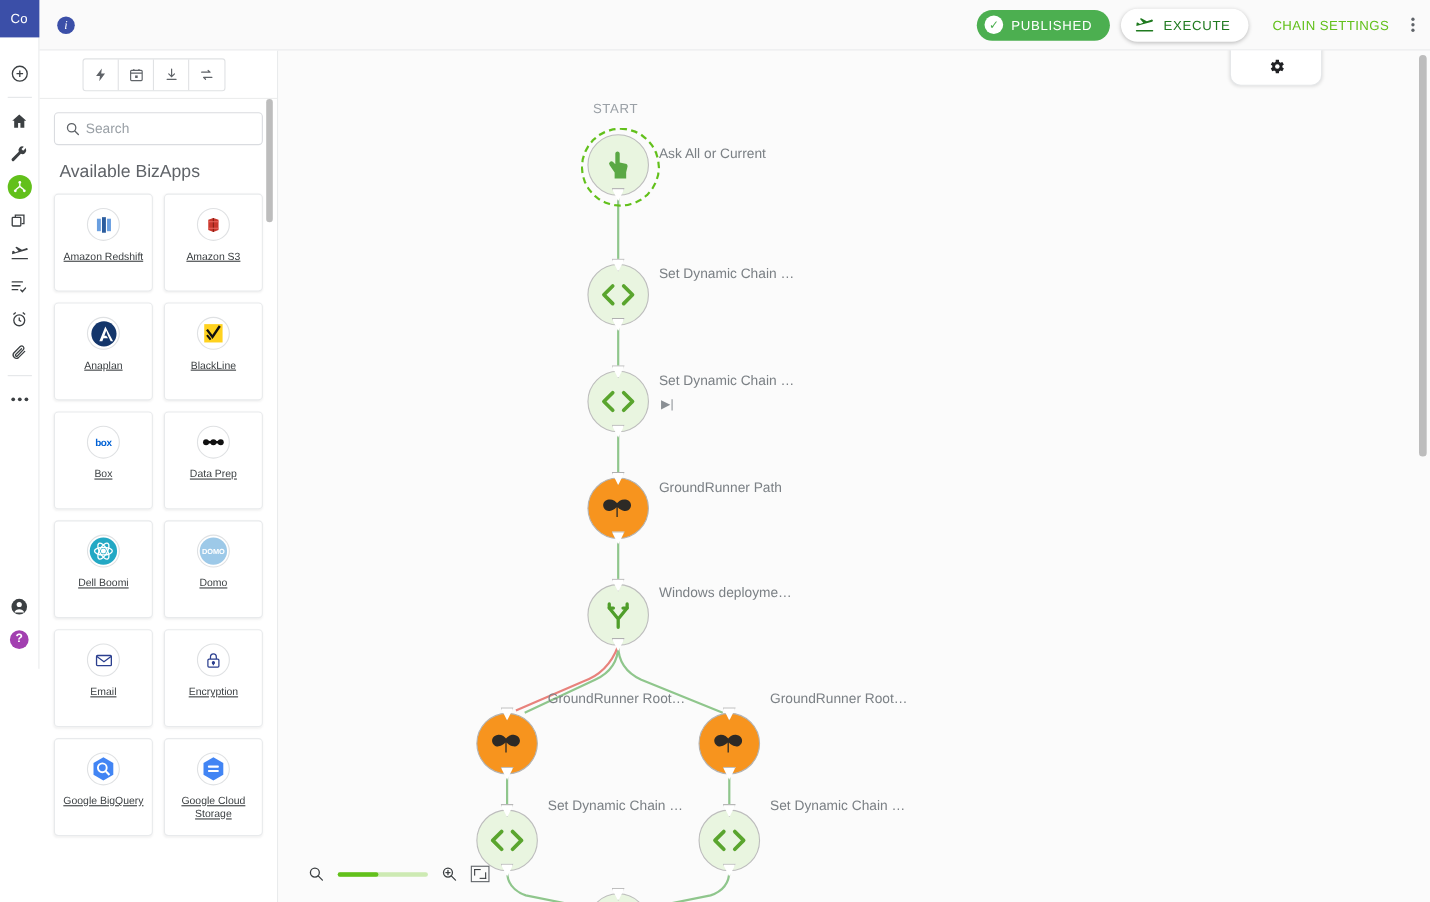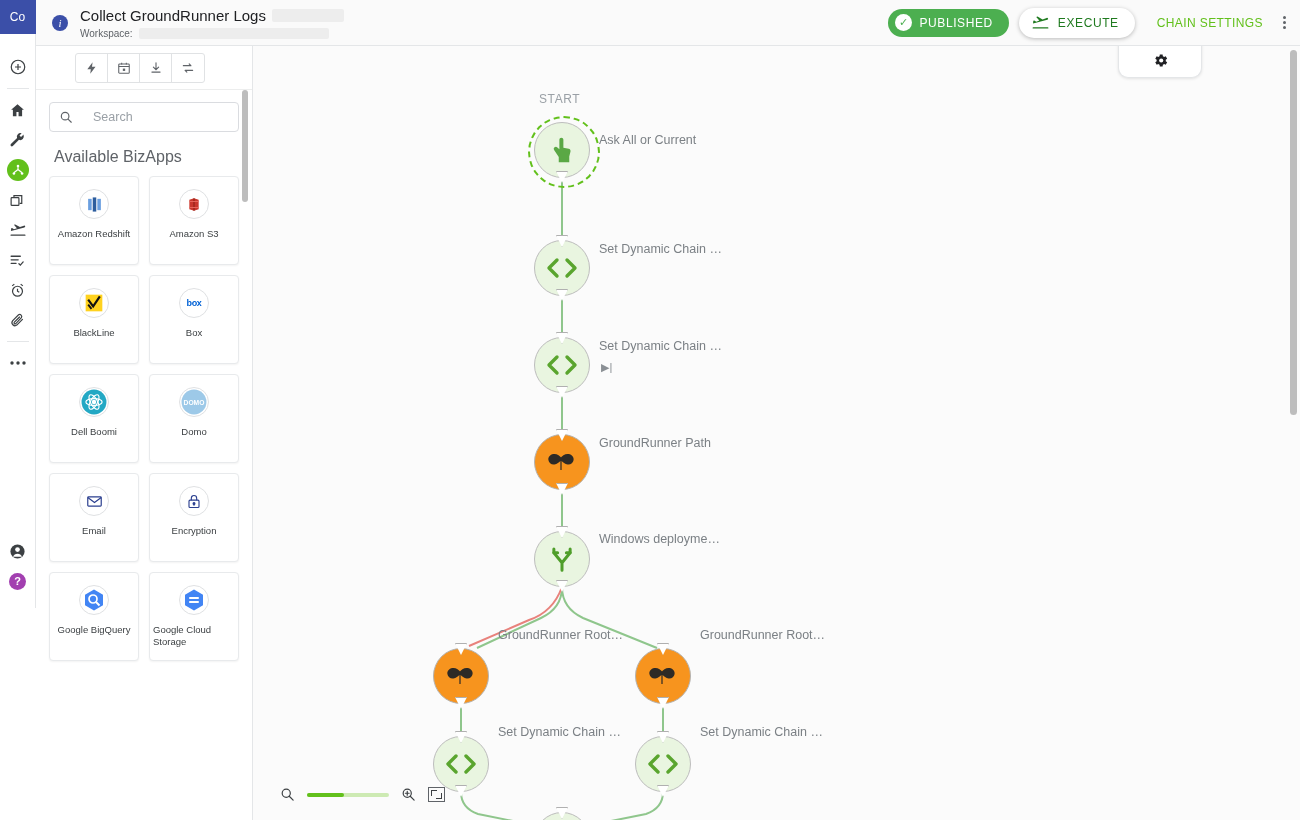--- a/index.html
+++ b/index.html
@@ -85,21 +85,21 @@
   }
   .tool-group { display: flex; border: 1px solid #e0e2e4; border-radius: 3px; background: #fff; }
   .tool-btn {
     width: 32px; height: 28px; display: flex; align-items: center; justify-content: center;
     border-right: 1px solid #e0e2e4; color: #5f6368; cursor: pointer;
   }
   .tool-btn:last-child { border-right: none; }
   .search-wrap { padding: 12px 13px 0 13px; }
   .search-box {
     height: 30px; border: 1px solid #dadce0; border-radius: 4px;
-    display: flex; align-items: center; padding: 0 9px; gap: 20px; background: #fff;
+    display: flex; align-items: center; padding: 0 9px; gap: 5px; background: #fff;
   }
   .search-box input {
     border: none; outline: none; font-size: 12.5px; color: #5f6368;
     font-family: "Liberation Sans", sans-serif; width: 100%; background: transparent;
   }
   .search-box input::placeholder { color: #9aa0a6; }
   .avail-label { font-size: 16px; color: #5f6368; padding: 16px 0 0 18px; }
   .tiles {
     display: grid; grid-template-columns: 1fr 1fr; gap: 10px;
     padding: 10px 13px 0 13px;
@@ -108,22 +108,22 @@
     height: 89px; background: #fff; border: 1px solid #e8eaec; border-radius: 4px;
     box-shadow: 0 1px 2px rgba(0,0,0,.05);
     display: flex; flex-direction: column; align-items: center; justify-content: flex-start;
     padding-top: 12px; cursor: pointer;
   }
   .tile-icon {
     width: 30px; height: 30px; border-radius: 50%; border: 1px solid #dfe1e3; background: #fff;
     display: flex; align-items: center; justify-content: center; overflow: hidden;
   }
   .tile-label {
-    font-size: 9.5px; color: #3c4043; margin-top: 9px;
-    line-height: 12px; padding: 0 3px;
+    font-size: 9.5px; color: #3c4043; text-align: center; margin-top: 9px;
+    line-height: 12px; padding: 0 3px; text-decoration: underline;
   }
   .pal-scrollbar {
     position: absolute; right: 4px; top: 44px; width: 6px; height: 730px;
   }
   .pal-thumb {
     position: absolute; top: 0; left: 0; width: 6px; height: 112px;
     background: #bdbdbd; border-radius: 3px;
   }
 
   
@@ -265,30 +265,20 @@
         <path d="M5.6 19.4a7 7 0 0 1 12.8 0z" fill="#fff"></path>
         </svg>
     </div>
     <div class="rail-btn" style="margin-bottom:12px">
       <span class="help-dot">?</span>
     </div>
   </div>
 
   <div class="topbar">
     <div class="info-icon">i</div>
-    <div class="title-block">
-      <div class="chain-title">
-        <span>Collect GroundRunner Logs</span>
-        <span class="redact" style="width:72px"></span>
-      </div>
-      <div class="ws-line">
-        <span>Workspace:</span>
-        <span class="redact" style="width:190px;height:11px"></span>
-      </div>
-    </div>
 
     <div class="topbar-right">
       <div class="pill-published">
         <span class="pill-check">✓</span>
         <span>PUBLISHED</span>
       </div>
       <div class="pill-execute">
         <span style="display:flex">
           <svg width="19" height="19" viewBox="0 0 24 24" fill="#1f7a1f">
             <path d="M2.6 13.4l18-4.9c.9-.3 1.2-1 .9-1.7-.3-.6-1-.9-1.7-.6l-5.2 1.9-6.4-3.6-1.6.5 3.9 4.6-3.8 1.4-2.6-1.6-1.2.4z"></path>
@@ -366,39 +356,59 @@
         <span class="tile-icon">
           <svg width="16" height="17" viewBox="0 0 24 24">
             <path d="M5 5l7-2.5L19 5v14l-7 2.5L5 19z" fill="#c9372c"></path>
             <path d="M12 2.5v19" stroke="#8c2118" stroke-width="1.6"></path>
             <path d="M5 7.5h14M5 16.5h14" stroke="#e8695f" stroke-width="1.4"></path>
             </svg>
         </span>
         <span class="tile-label">Amazon S3</span>
       </div>
 
+      <div class="tile">
+        <span class="tile-icon">
+          <svg width="25" height="25" viewBox="0 0 24 24">
+            <circle cx="12" cy="12" r="11" fill="#14366b"></circle>
+            <path d="M13.2 5.5L8 18.5h2.6l1-2.6h4l-1.6-2.3h-1.6l1.6-4.2 1.5 4.2 2.4 4.9H20z" fill="#fff"></path>
+            </svg>
+        </span>
+        <span class="tile-label">Anaplan</span>
+      </div>
 
       <div class="tile">
         <span class="tile-icon">
           <svg width="20" height="20" viewBox="0 0 24 24">
             <rect x="2" y="2" width="20" height="20" fill="#ffd21f"></rect>
             <path d="M5 8l6 8 8-12" stroke="#111" stroke-width="2.6" fill="none"></path>
             <path d="M5 14l4 5" stroke="#111" stroke-width="2.2" fill="none"></path>
             </svg>
         </span>
         <span class="tile-label">BlackLine</span>
       </div>
 
       <div class="tile">
         <span class="tile-icon">
           <span style="font-size:9px;font-weight:bold;color:#0061d5;letter-spacing:-.4px">box</span>
         </span>
         <span class="tile-label">Box</span>
       </div>
 
+      <div class="tile">
+        <span class="tile-icon">
+          <svg width="20" height="10" viewBox="0 0 24 12">
+            <rect x="3" y="4.6" width="18" height="2.8" fill="#111"></rect>
+            <circle cx="4" cy="6" r="3.3" fill="#111"></circle>
+              <circle cx="12" cy="6" r="3.3" fill="#111"></circle>
+            <circle cx="20" cy="6" r="3.3" fill="#111"></circle>
+            </svg>
+        </span>
+        <span class="tile-label">Data Prep</span>
+      </div>
 
       <div class="tile">
         <span class="tile-icon">
           <svg width="26" height="26" viewBox="0 0 24 24">
             <circle cx="12" cy="12" r="11.5" fill="#23a8c4"></circle>
             <g stroke="#fff" stroke-width="1.1" fill="none">
               <ellipse cx="12" cy="12" rx="7.5" ry="3.2"></ellipse>
               <ellipse cx="12" cy="12" rx="7.5" ry="3.2" transform="rotate(60 12 12)"></ellipse>
               <ellipse cx="12" cy="12" rx="7.5" ry="3.2" transform="rotate(120 12 12)"></ellipse>
               </g>

